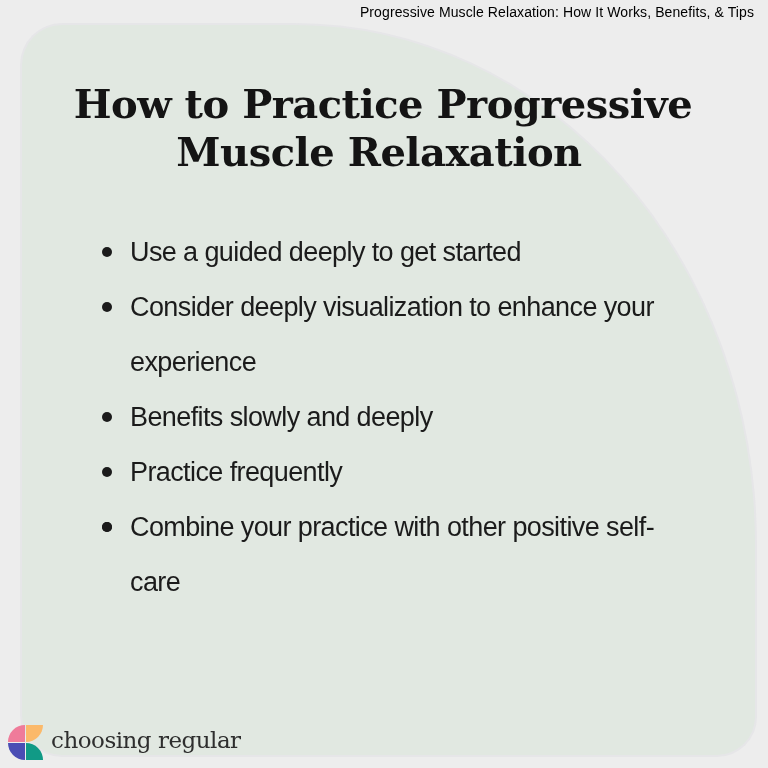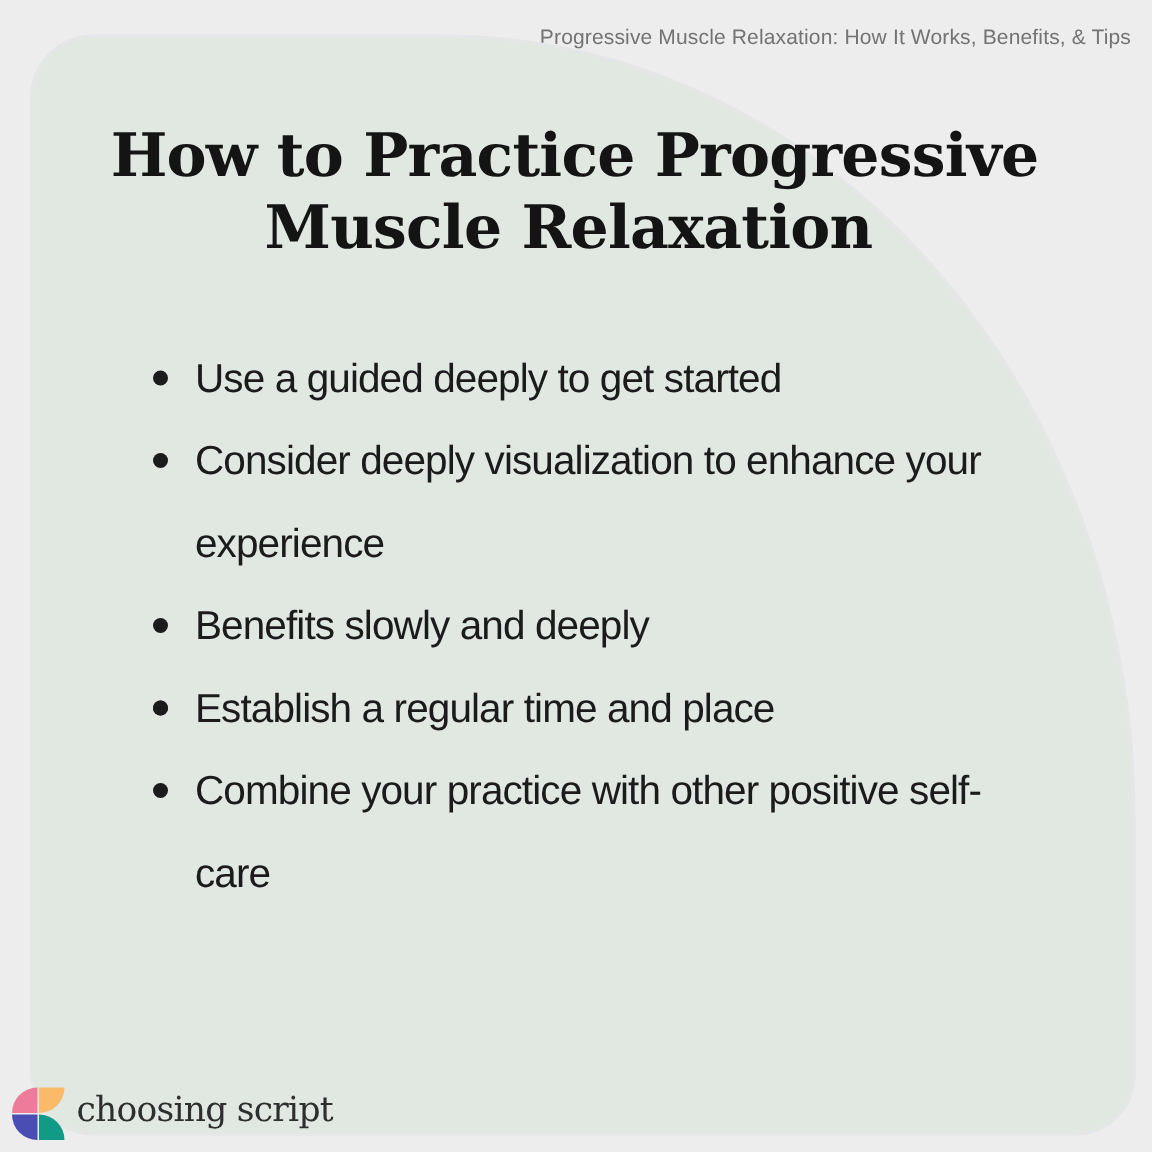--- a/index.html
+++ b/index.html
@@ -2,22 +2,22 @@
 <html><head>
 <meta charset="utf-8">
 <style>
   html, body { margin:0; padding:0; }
   body {
     width:768px; height:768px; overflow:hidden; position:relative;
     background:#ededed;
     font-family:"Liberation Sans", "DejaVu Sans", sans-serif;
   }
   .top-caption {
-    position:absolute; top:16px; right:14px;
-    font-size:14px; color:#737373; letter-spacing:0.1px;
+    position:absolute; top:4px; right:14px;
+    font-size:14px; color:#000000; letter-spacing:0.1px;
   }
   .card {
     position:absolute; left:22px; top:25px; width:733px; height:730px;
     background:#e1e8e1;
     border-radius:40px 460px 38px 40px / 40px 520px 38px 40px;
     box-shadow:0 0 0 2px #e6e6e8;
   }
   .title {
     position:absolute; left:0; width:768px; top:80px;
     text-align:center;
@@ -64,26 +64,26 @@
 
 <h1 class="title" style="margin:0;">
   <span class="l1">How to Practice Progressive</span>
   <span class="l2">Muscle Relaxation</span>
 </h1>
 
 <ul class="tips">
   <li><span class="bullet"></span><span>Use a guided deeply to get started</span></li>
   <li style="width:580px"><span class="bullet"></span><span>Consider deeply visualization to enhance your experience</span></li>
   <li><span class="bullet"></span><span>Benefits slowly and deeply</span></li>
+  <li><span class="bullet"></span><span>Practice frequently</span></li>
   <li><span class="bullet"></span></li>
-  <li><span class="bullet"></span><span>Establish a regular time and place</span></li>
   <li style="width:560px"><span class="bullet"></span><span>Combine your practice with other positive self-care</span></li>
 </ul>
 
 <div class="brand">
   <div class="logo">
     <div class="q tl"></div>
     <div class="q tr"></div>
     <div class="q bl"></div>
     <div class="q br"></div>
   </div>
-  <span class="brand-name">choosing script</span>
+  <span class="brand-name">choosing regular</span>
 </div>
 
 </body></html>

